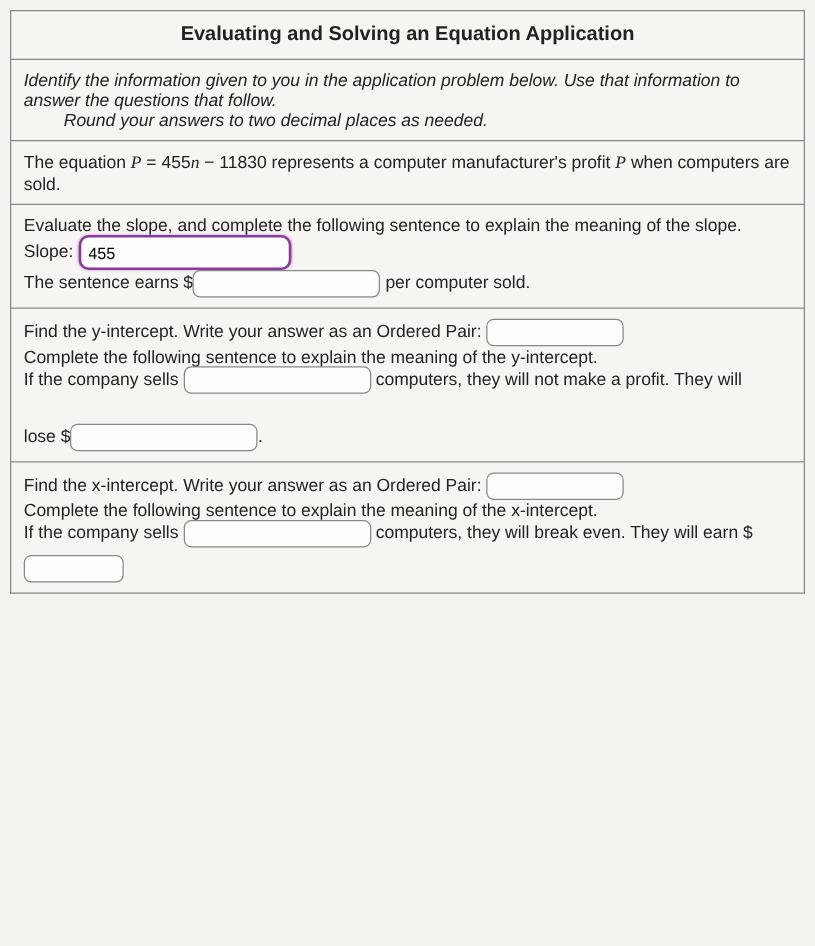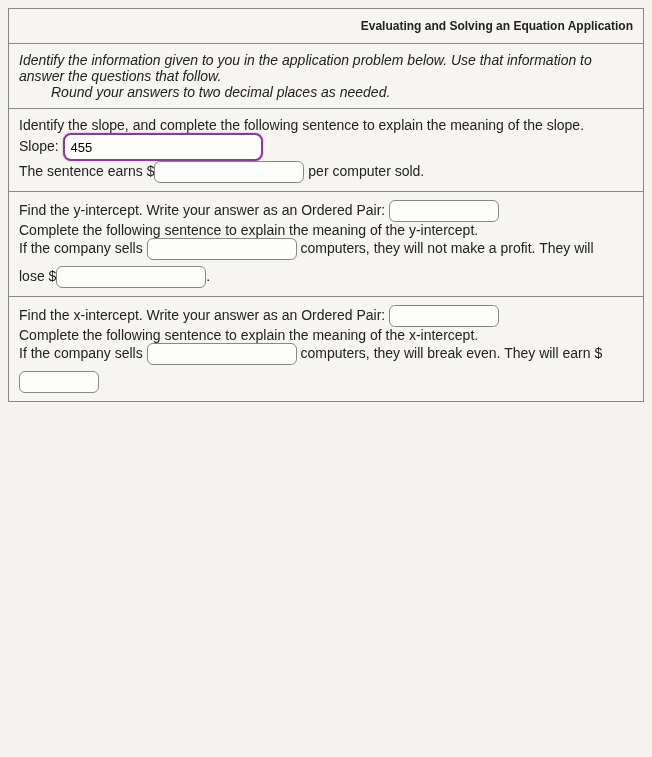--- a/index.html
+++ b/index.html
@@ -16,23 +16,23 @@
       border-collapse: collapse;
       width: 100%;
       background: #f6f5f2;
     }
     .cell {
       border: 1px solid #888;
       padding: 8px 10px;
       vertical-align: top;
     }
     .title-cell {
-      text-align: right;
+      text-align: center;
       font-weight: bold;
-      font-size: 12px;
+      font-size: 16px;
       padding: 10px;
     }
     .italic {
       font-style: italic;
       margin-left: 32px;
     }
     .math-p {
       font-family: 'Times New Roman', serif;
       font-style: italic;
     }
@@ -41,21 +41,21 @@
       border-radius: 6px;
       height: 22px;
       padding: 2px 6px;
       font-size: 13px;
       background: #fdfdfc;
       box-sizing: border-box;
       vertical-align: middle;
     }
     input.slope-input {
       border: 2px solid #8a3a9c;
-      width: 200px;
+      width: 170px;
       height: 28px;
       border-radius: 8px;
       box-shadow: 0 0 2px rgba(138,58,156,0.5);
     }
     input.w-medium { width: 150px; }
     input.w-small { width: 110px; }
     input.w-tiny { width: 80px; }
     .line-gap { margin: 0 0; }
     .nowrap { white-space: nowrap; }
   </style>
@@ -71,24 +71,29 @@
     </td>
   </tr>
 
   <tr>
     <td class="cell">
       <div class="italic line-gap">Identify the information given to you in the application problem below. Use that information to answer the questions that follow.</div>
       <div class="italic">Round your answers to two decimal places as needed.</div>
     </td>
   </tr>
 
+  <tr>
+    <td class="cell">
+      <span>The equation </span><span class="math-p">P</span><span> = 455</span><span class="math-p">n</span><span> − 11830 represents a computer manufacturer's profit </span><span class="math-p">P</span><span> when computers are sold.</span>
+    </td>
+  </tr>
 
   <tr>
     <td class="cell">
-      <div>Identify the slope, and complete the following sentence to explain the meaning of the slope.</div>
+      <div>Evaluate the slope, and complete the following sentence to explain the meaning of the slope.</div>
       <div class="line-gap">
         <span>Slope:</span>
         <input type="text" class="slope-input" value="455" style="">
       </div>
       <div class="line-gap nowrap">
         <span>The sentence earns $</span><input type="text" class="w-medium" style="">
         <span>per computer sold.</span>
       </div>
     </td>
   </tr>
@@ -98,21 +103,21 @@
       <div class="nowrap">
         <span>Find the y-intercept. Write your answer as an Ordered Pair:</span>
         <input type="text" class="w-small" style="">
       </div>
       <div class="line-gap">Complete the following sentence to explain the meaning of the y-intercept.</div>
       <div class="line-gap">
         <span>If the company sells</span>
         <input type="text" class="w-medium" style="">
         <span>computers, they will not make a profit. They will</span>
       </div>
-      <div style="margin-top:6px;">
+      <div style="margin-top:24px;">
         <span>lose $</span><input type="text" class="w-medium" style=""><span>.</span>
       </div>
     </td>
   </tr>
 
   <tr>
     <td class="cell">
       <div class="nowrap">
         <span>Find the x-intercept. Write your answer as an Ordered Pair:</span>
         <input type="text" class="w-small" style="">

